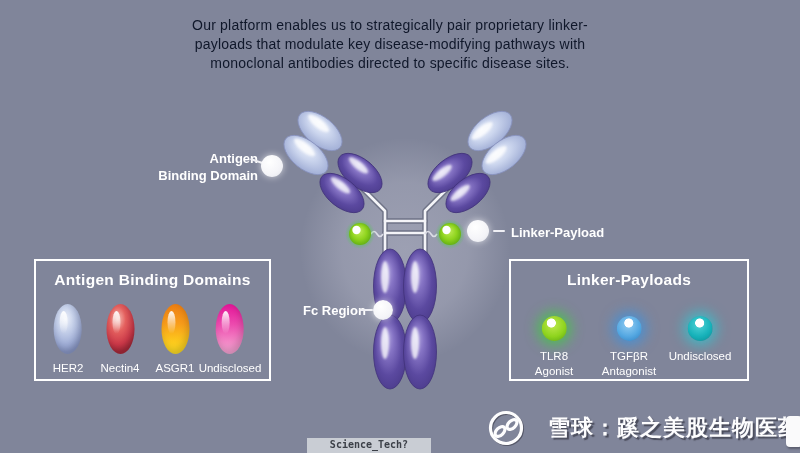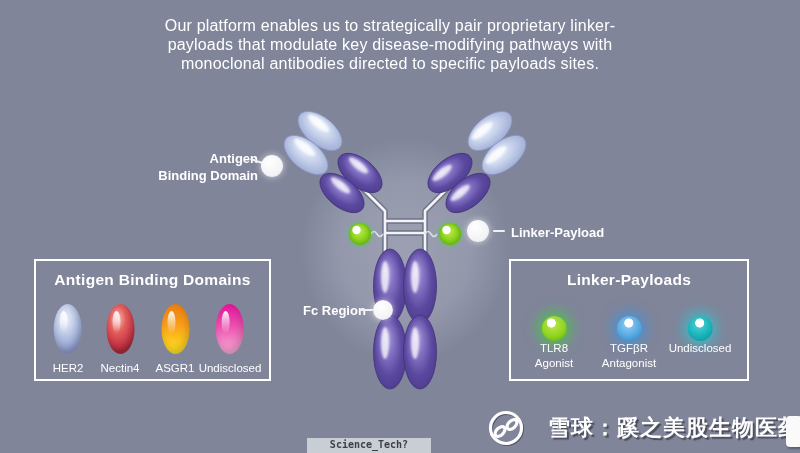--- a/index.html
+++ b/index.html
@@ -4,21 +4,21 @@
 <style>
   html,body { margin:0; padding:0; background:#555a6b; }
   .stage {
     position:relative; width:800px; height:453px; overflow:hidden;
     background:#80859A;
     font-family:"Liberation Sans", sans-serif;
   }
   
   .header {
     position:absolute; left:110px; top:16px; width:560px;
-    text-align:center; color:#ffffff; font-size:16px; line-height:19px;
+    text-align:center; color:#0f172a; font-size:14px; line-height:19px;
     font-weight:500; letter-spacing:0.2px;
   }
   
   .callout { position:absolute; color:#FFFFFF; font-size:13px; font-weight:600; line-height:17px; }
   .dot {
     position:absolute; border-radius:50%;
     background:radial-gradient(circle at 38% 32%, #ffffff 0%, #f4f4f8 60%, #e3e4ec 100%);
     box-shadow:0 0 7px rgba(255,255,255,0.65);
   }
   .tick { position:absolute; height:2px; background:#EFEFF4; border-radius:1px; }
@@ -56,21 +56,21 @@
   .lp-blue {
     background:radial-gradient(circle at 48% 28%, #ffffff 0 4.2px, rgba(255,255,255,0) 4.9px),
                radial-gradient(circle at 45% 35%, #93cdf2 0%, #55a8e2 55%, #2e7dc0 100%);
     box-shadow:0 0 13px 4px rgba(50,150,235,0.7);
   }
   .lp-teal {
     background:radial-gradient(circle at 48% 28%, #ffffff 0 4.2px, rgba(255,255,255,0) 4.9px),
                radial-gradient(circle at 45% 35%, #50d2d6 0%, #17b2ba 55%, #0a8a92 100%);
     box-shadow:0 0 13px 4px rgba(30,210,220,0.65);
   }
-  .lp-label { color:#FFFFFF; font-size:11.5px; font-weight:500; line-height:15px; white-space:nowrap; }
+  .lp-label { margin-top:8px; color:#FFFFFF; font-size:11.5px; font-weight:500; line-height:15px; white-space:nowrap; }
   
   .antibody { position:absolute; left:255px; top:85px; overflow:visible; }
   
   .watermark { position:absolute; left:487px; top:409px; display:flex; align-items:center; gap:23px; }
   .wm-text {
     color:#FDFDFE; font-size:22px; font-weight:700; letter-spacing:1px;
     text-shadow:2px 2px 1px rgba(68,70,84,0.9); white-space:nowrap;
   }
   .wm-bar { position:absolute; left:786px; top:416px; width:16px; height:31px;
             background:#FAFAFB; border-radius:4px; box-shadow:1px 2px 2px rgba(68,70,84,0.6); }
@@ -81,21 +81,21 @@
   }
 </style>
 </head>
 <body>
 
 <div class="stage">
 
   <div class="header">
     <div>Our platform enables us to strategically pair proprietary linker-</div>
     <div>payloads that modulate key disease-modifying pathways with</div>
-    <div>monoclonal antibodies directed to specific payloads sites.</div>
+    <div>monoclonal antibodies directed to specific disease sites.</div>
   </div>
 
   <svg class="antibody" width="300" height="322" viewBox="0 0 300 322">
     <defs>
       <radialGradient id="gPurple" cx="50%" cy="50%" r="65%" fx="38%" fy="28%">
         <stop offset="0%" stop-color="#b9aee6"></stop>
         <stop offset="30%" stop-color="#8573c4"></stop>
         <stop offset="62%" stop-color="#5b49a0"></stop>
         <stop offset="100%" stop-color="#453683"></stop>
       </radialGradient>

